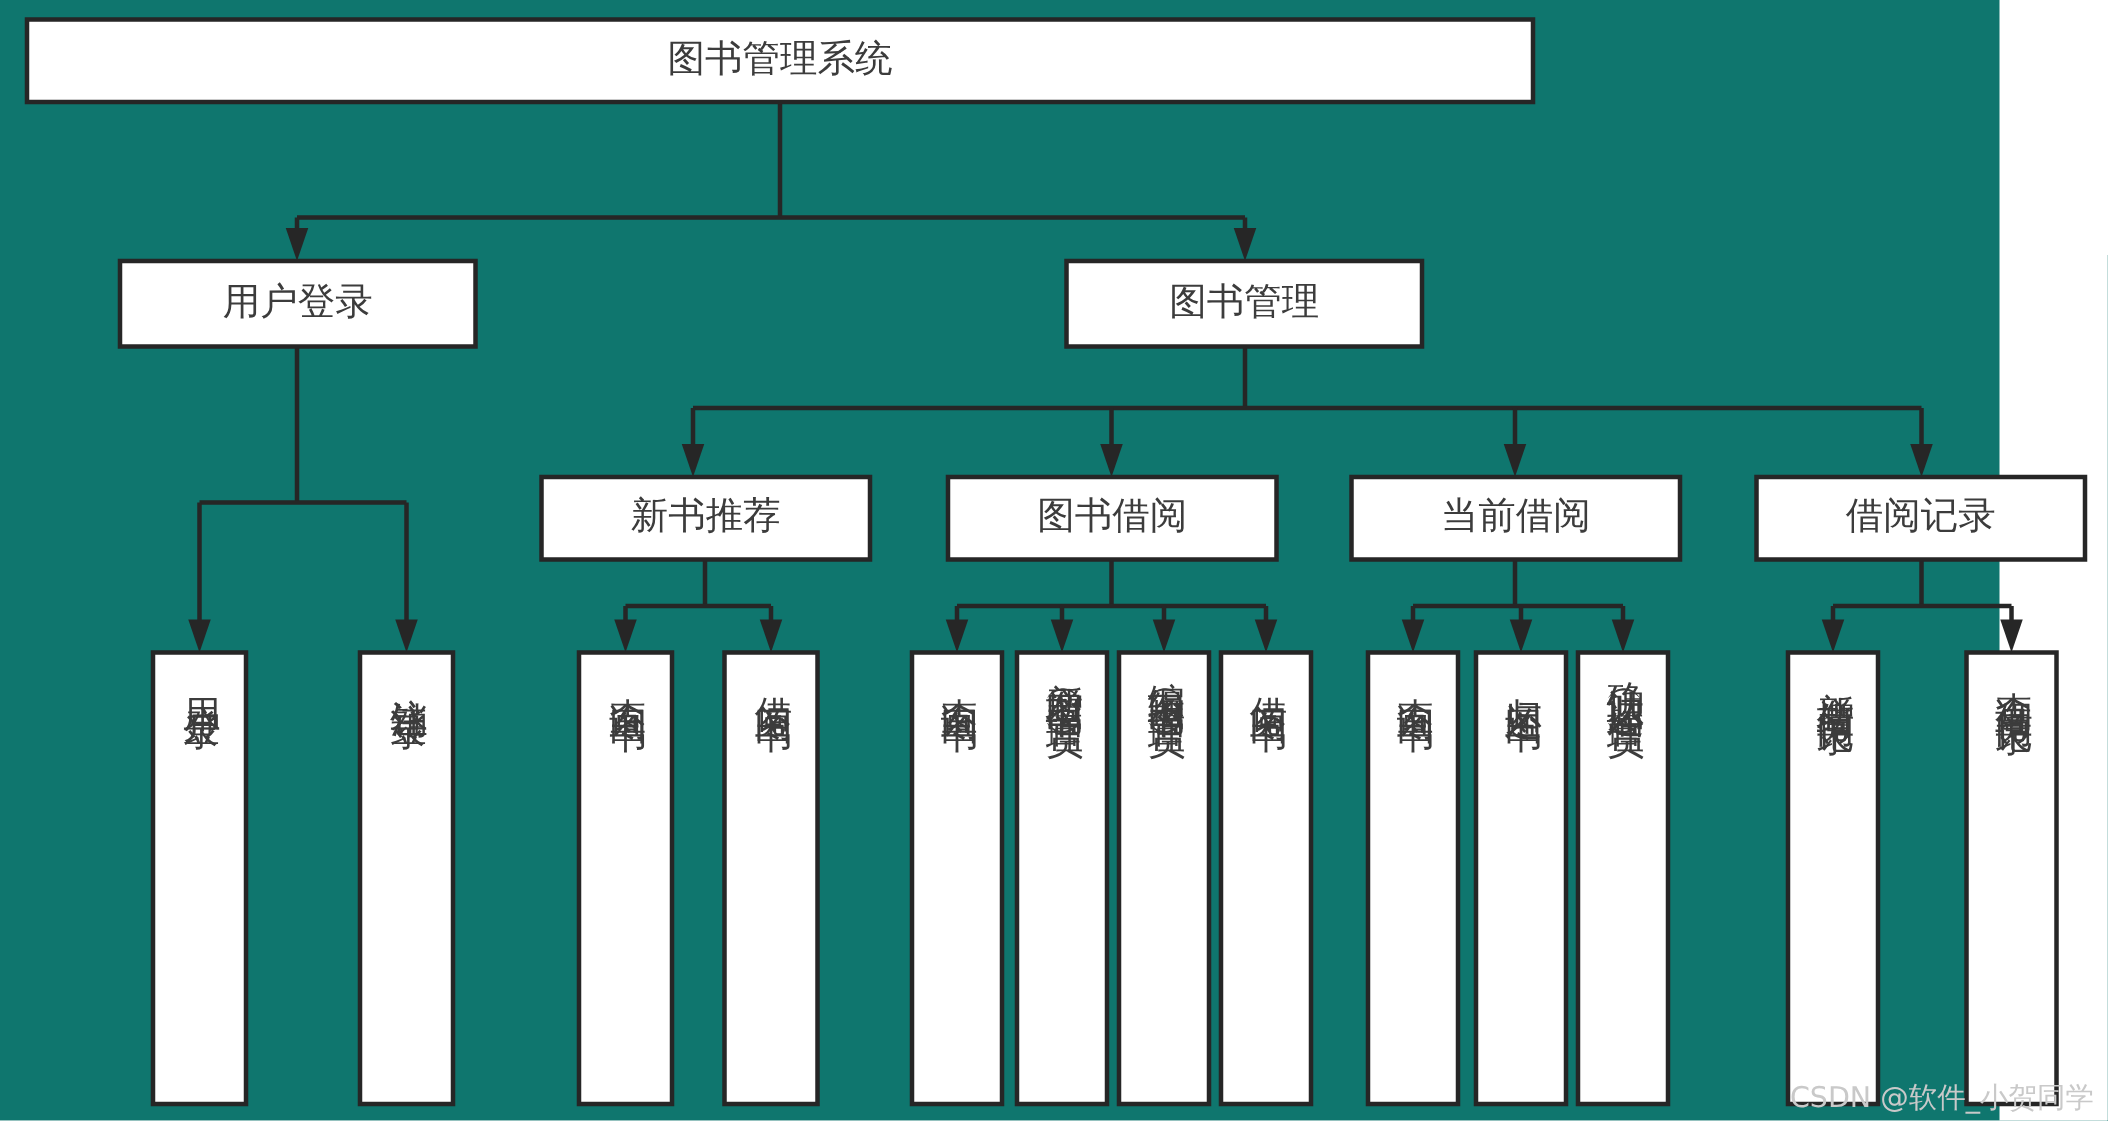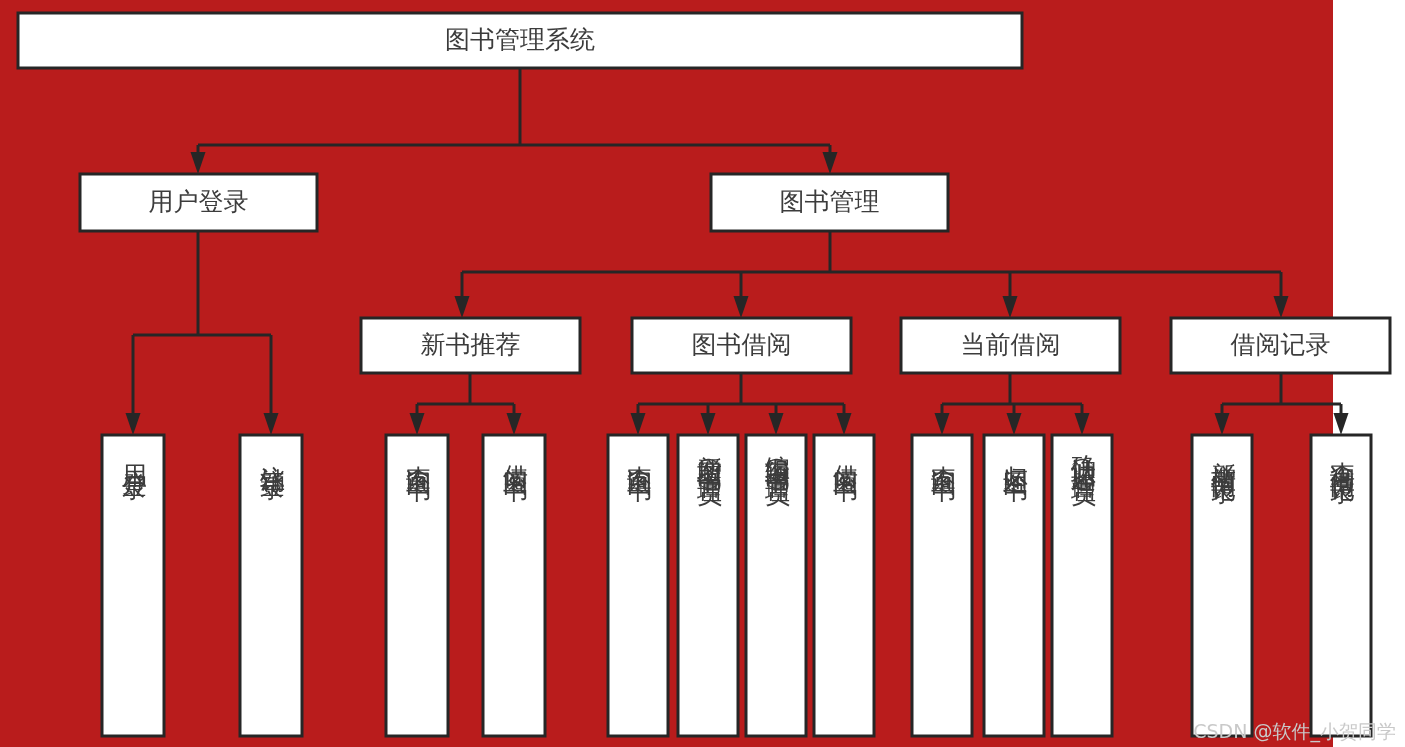--- a/index.html
+++ b/index.html
@@ -11,21 +11,21 @@
   body {
     width: 1405px;
     height: 747px;
     overflow: hidden;
     font-family: "DejaVu Sans", "Liberation Sans", sans-serif;
   }
   #diagram-root {
     position: relative;
     width: 1333px;
     height: 747px;
-    background: #b91c1c;
+    background: #0f766e;
   }
   svg.diagram-canvas {
     position: absolute;
     top: 0;
     left: 0;
     width: 1405px;
     height: 747px;
     display: block;
   }
   .node-rect {

